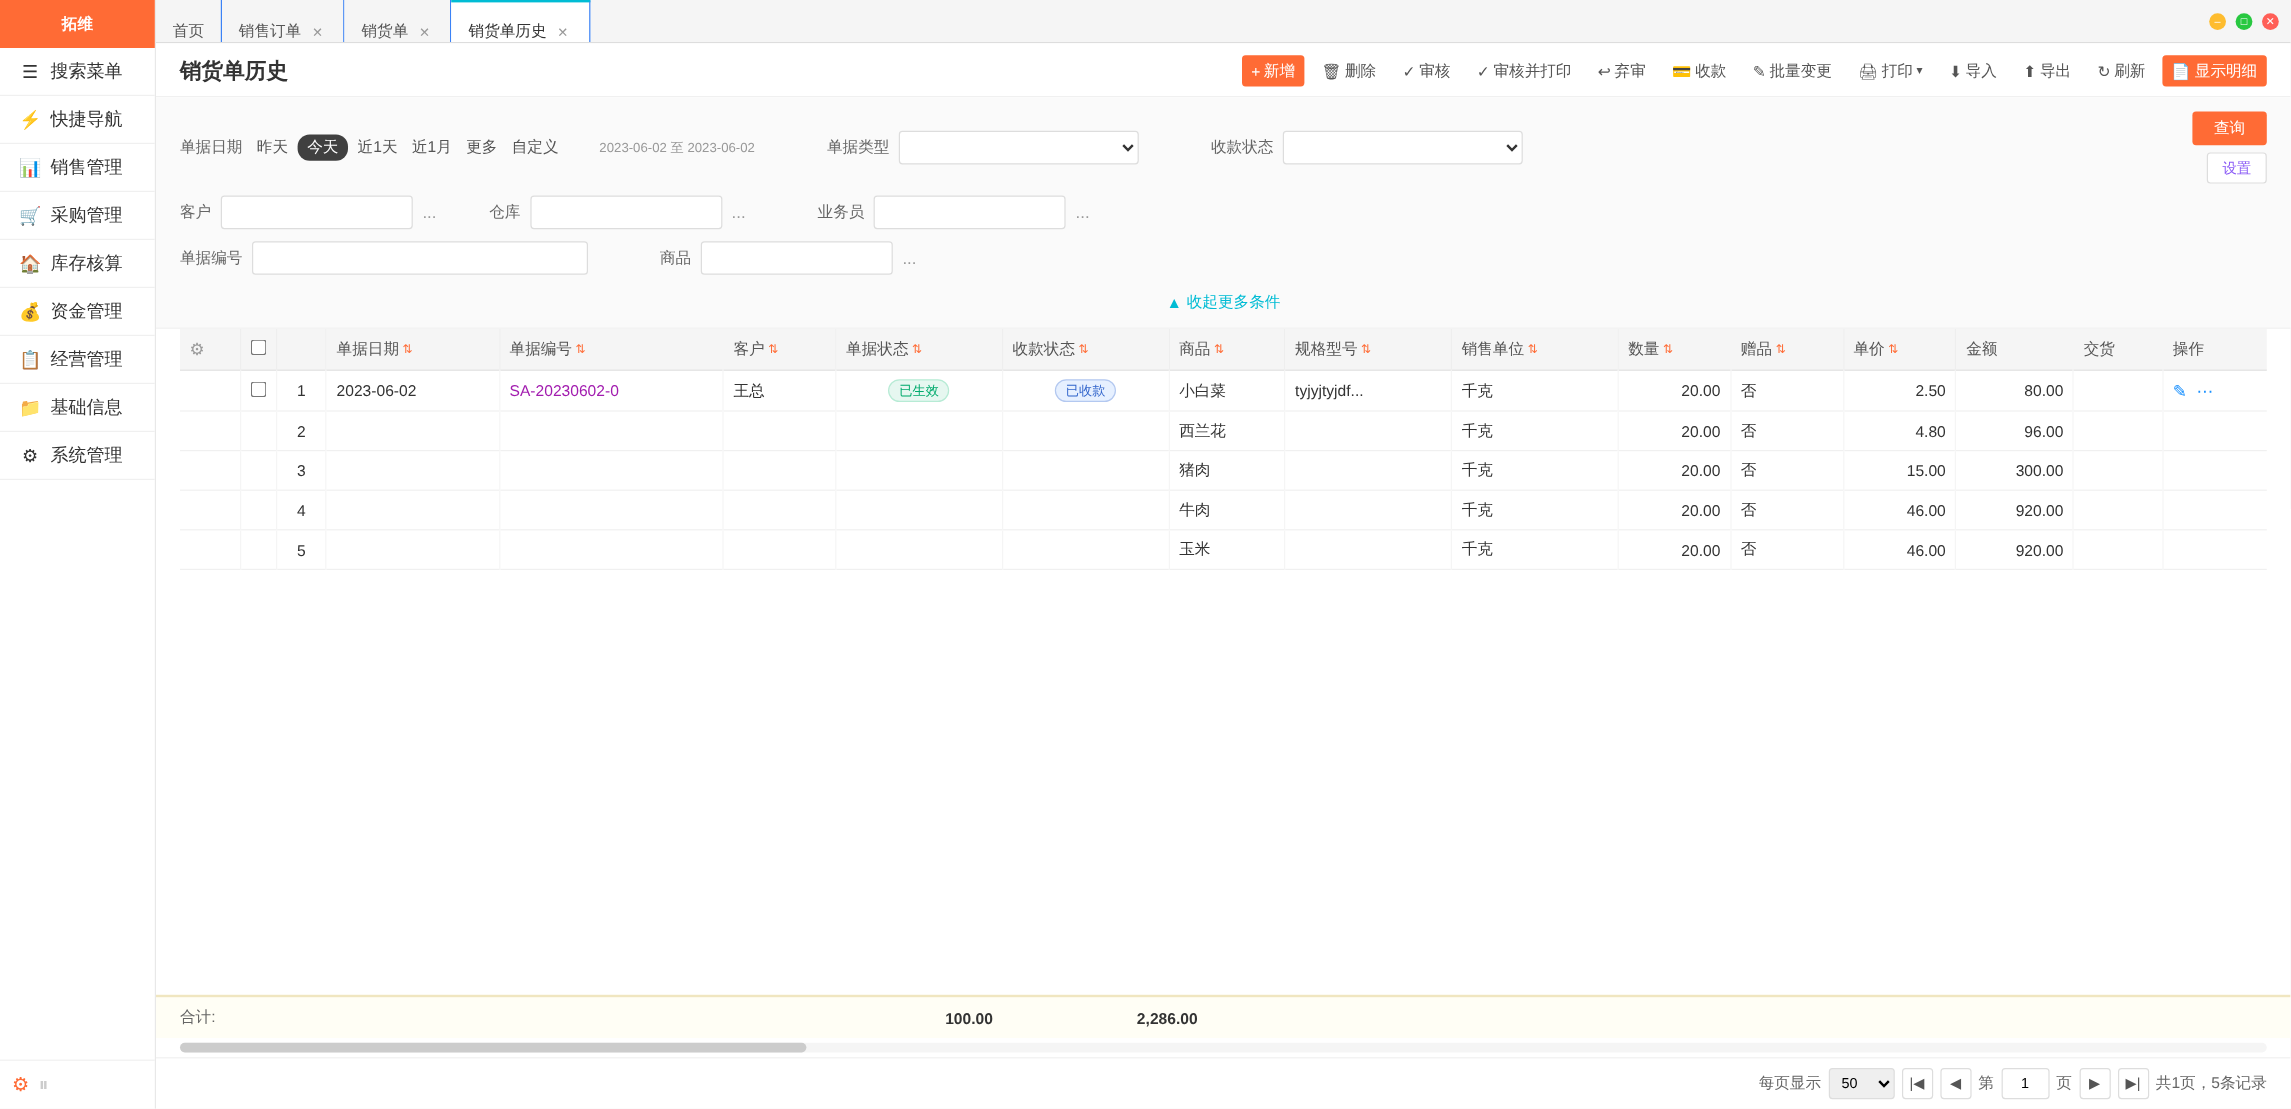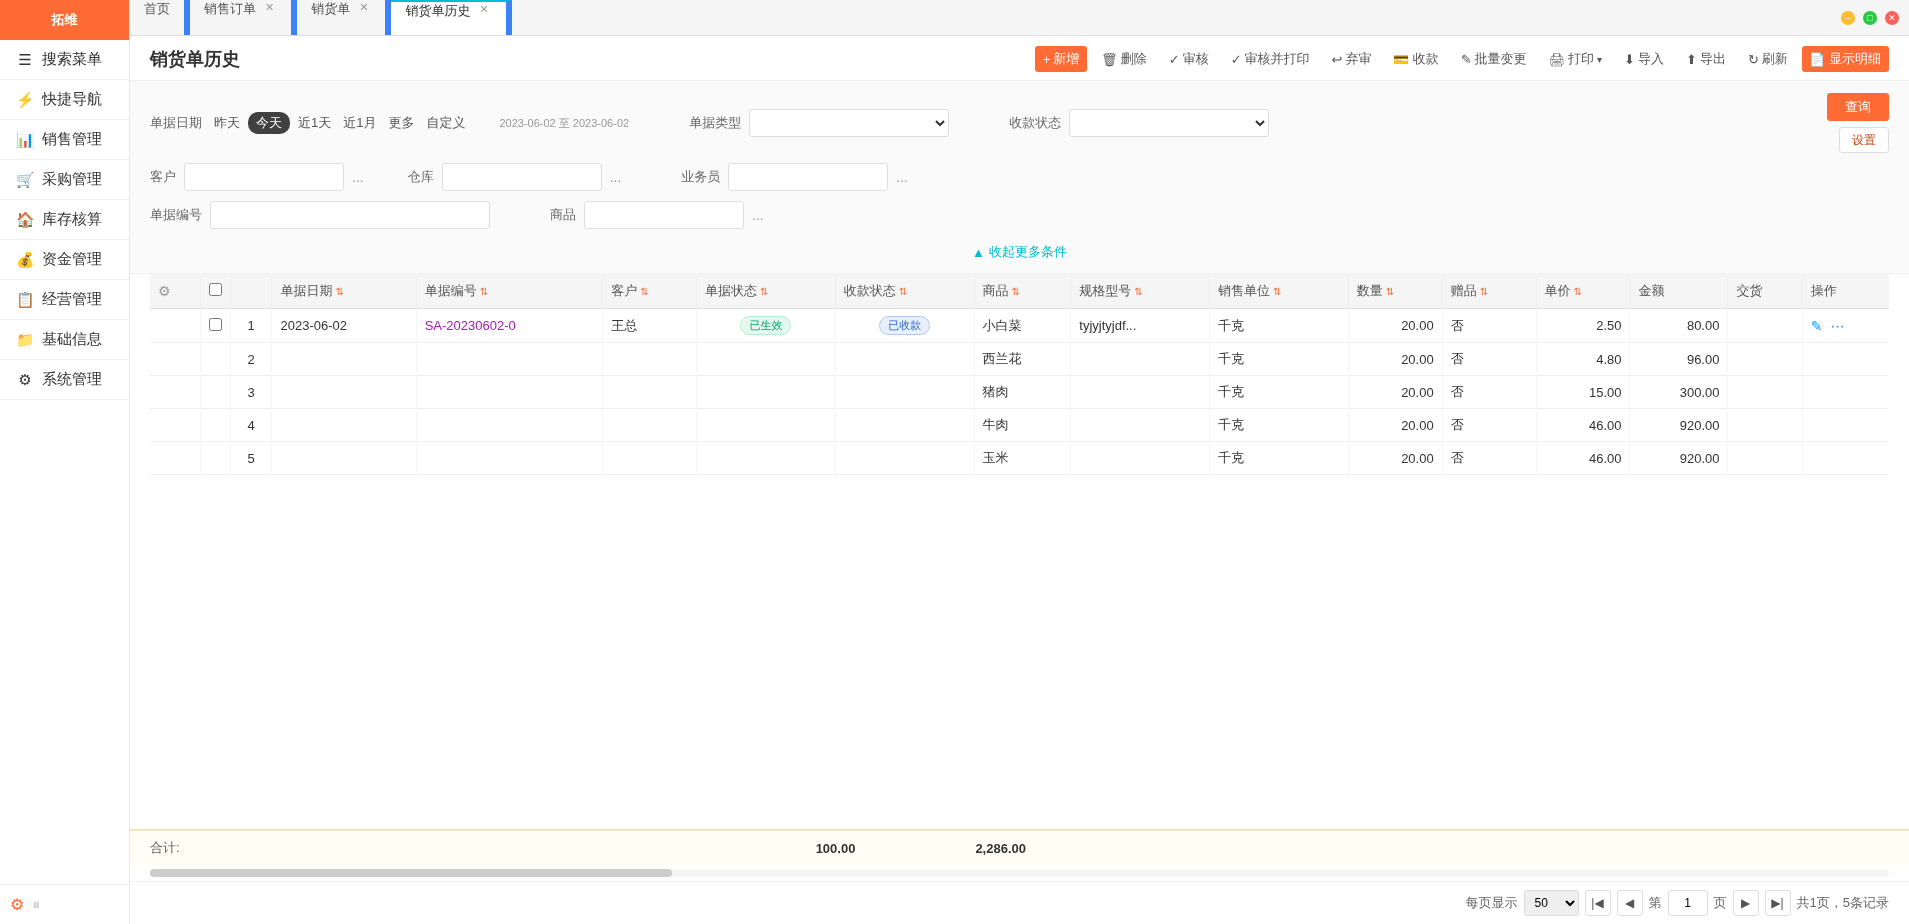--- a/index.html
+++ b/index.html
@@ -57,25 +57,25 @@
     .tab-bar {
       display: flex;
       align-items: center;
       background: #f5f5f5;
       border-bottom: 1px solid #ddd;
       height: 36px;
       flex-shrink: 0;
     }
     .tab {
       display: flex;
-      align-items: flex-start;
+      align-items: flex-end;
       padding: 0 14px;
       height: 100%;
       cursor: pointer;
-      border-right: 6px solid #3b82f6;
+      border-right: 1px solid #3b82f6;
       background: #f5f5f5;
       color: #555;
       gap: 6px;
       font-size: 13px;
       white-space: nowrap;
     }
     .tab.active {
       background: #fff;
       color: #333;
       border-top: 2px solid #00bcd4;
@@ -248,21 +248,21 @@
       align-items: center;
     }
     .setup-btn {
       border: 1px solid #ddd;
       background: #fff;
       border-radius: 3px;
       padding: 4px 12px;
       cursor: pointer;
       font-size: 12px;
       height: 26px;
-      color: #c2410c;
+      color: #8b5cf6;
     }
     .query-area {
       display: flex;
       flex-direction: column;
       align-items: flex-end;
       gap: 6px;
       margin-left: auto;
     }
 
     
@@ -322,21 +322,20 @@
     .action-icon { color: #1890ff; cursor: pointer; font-size: 14px; }
 
     
     .table-footer {
       background: #fffef5;
       border-top: 2px solid #f0e6c0;
       padding: 8px 20px;
       display: flex;
       align-items: center;
       font-size: 13px;
-      gap: 28px;
     }
     .footer-label { color: #666; margin-right: 8px; }
     .footer-total {
       display: flex;
       gap: 40px;
     }
     .footer-val { font-weight: bold; color: #333; }
 
     
     .pagination-bar {

